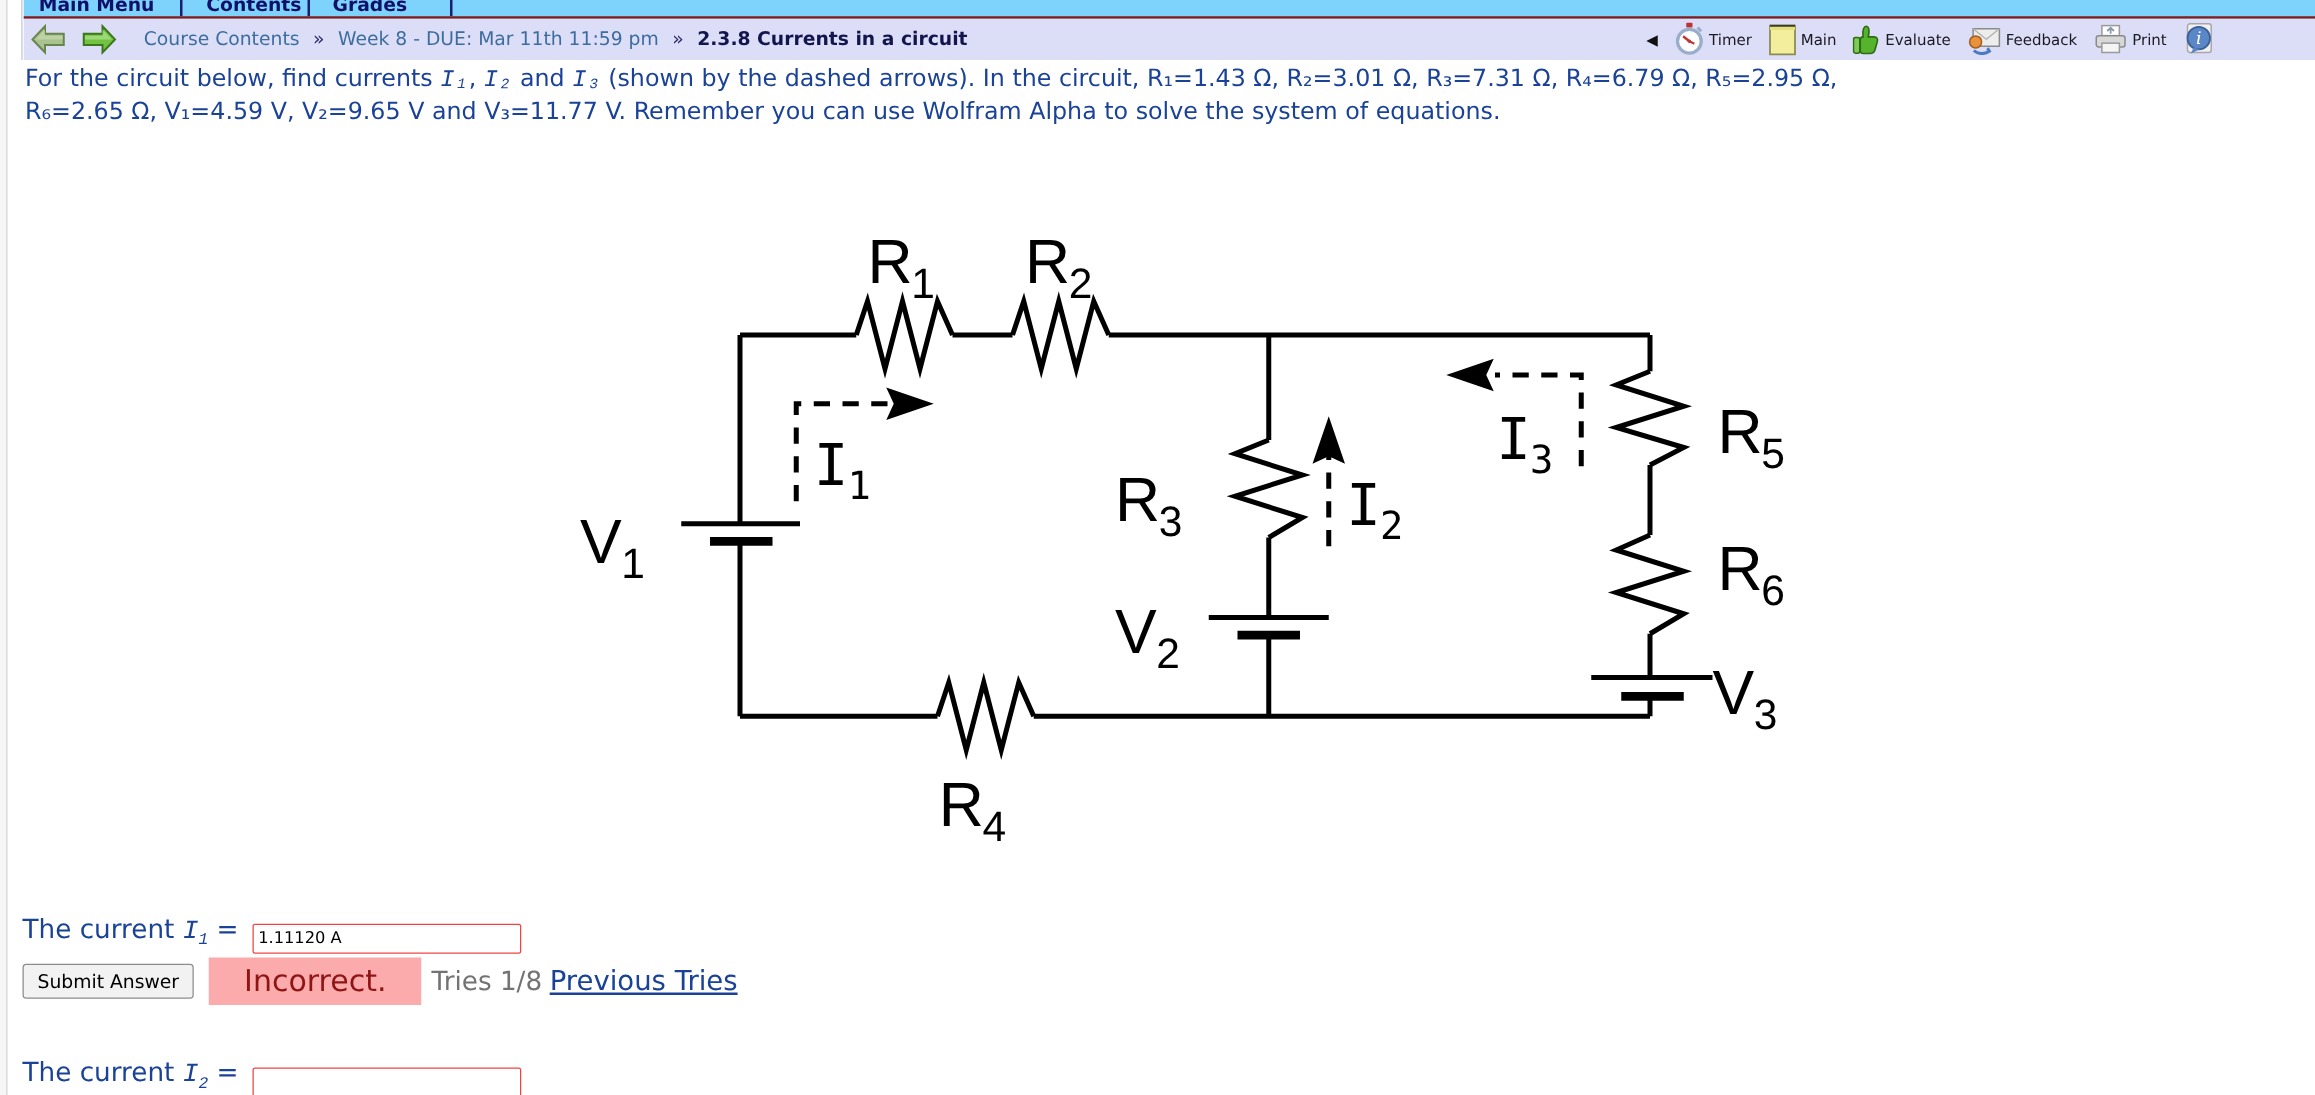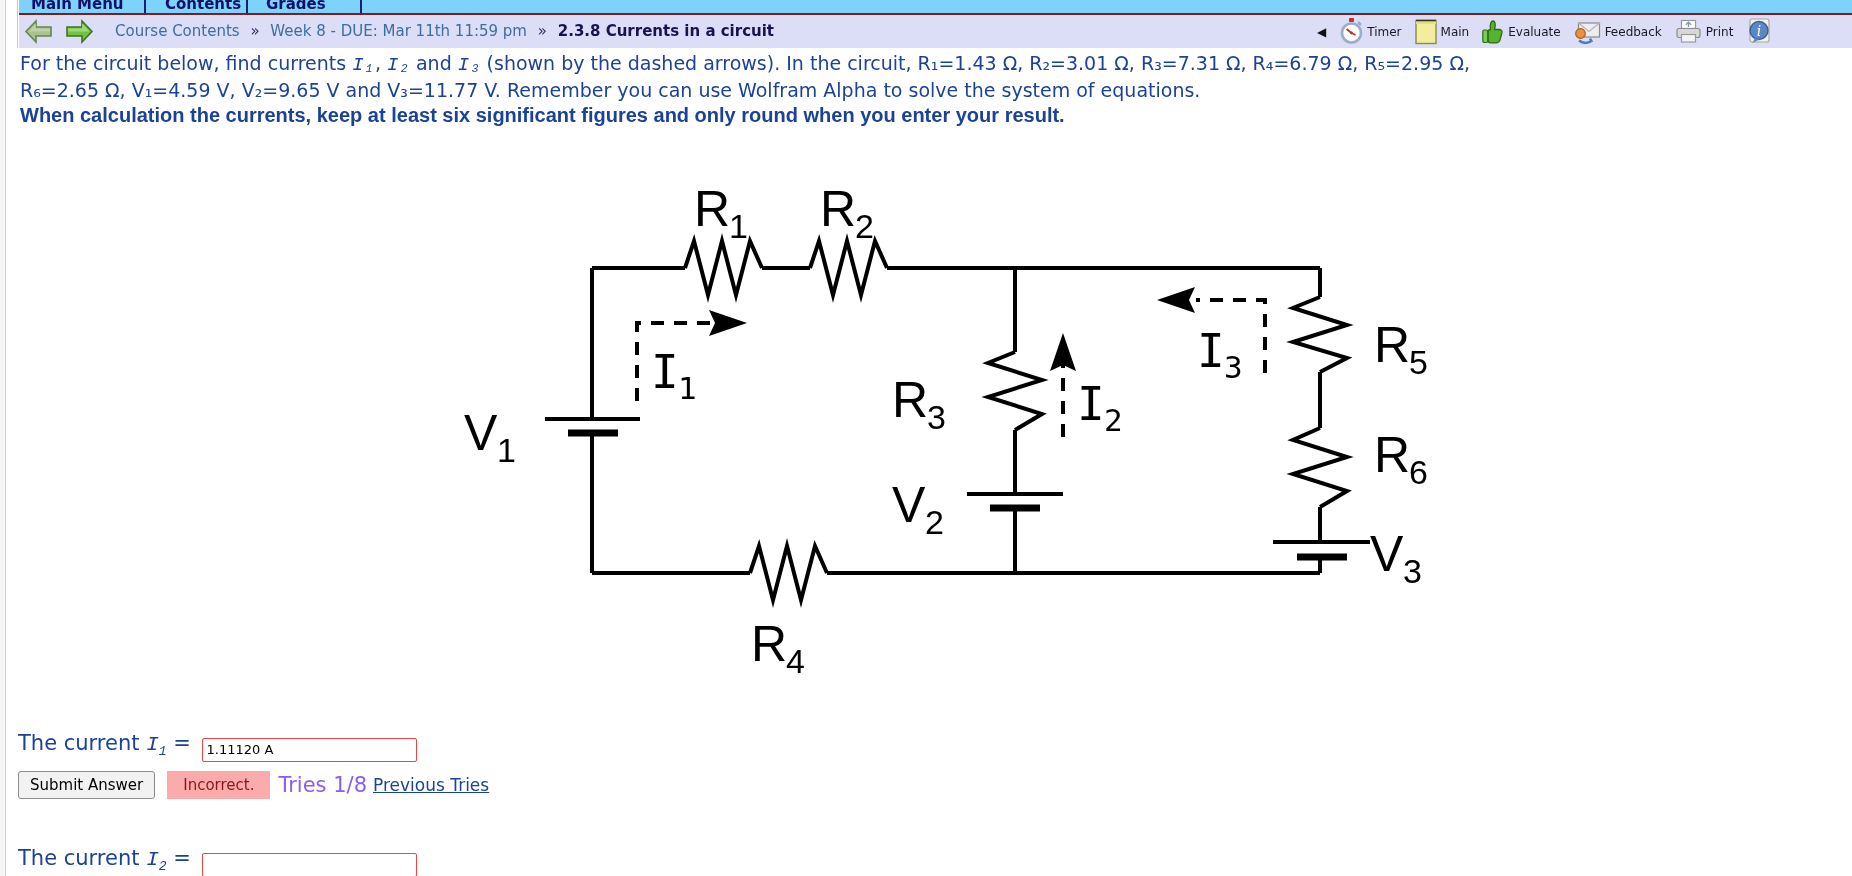--- a/index.html
+++ b/index.html
@@ -65,24 +65,24 @@
   .ans-input{
     width:205px;height:20px;border:1px solid #ef4444;border-radius:2px;background:#fff;
     font-family:"DejaVu Sans",sans-serif;font-size:13px;color:#000;padding:1px 4px;vertical-align:-4px;margin-left:4px;
   }
   .submit-row{position:absolute;left:18px;top:766px;height:38px;display:flex;align-items:center;}
   .submit-btn{
     font-family:"DejaVu Sans",sans-serif;font-size:15px;color:#000;background:#f2f2f2;
     border:1px solid #8c8c8c;border-radius:3px;padding:4px 11px;cursor:pointer;
   }
   .status-badge{
-    margin-left:12px;background:#fbabab;color:#8f1416;font-size:15px;padding:5px 16px;
-  }
-  .tries{margin-left:8px;font-size:21px;color:#8b5cf6;}
-  .prev-link{margin-left:6px;font-size:17px;color:#1a4296;text-decoration:underline;cursor:pointer;}
+    margin-left:12px;background:#fbabab;color:#8f1416;font-size:24px;padding:5px 28px;
+  }
+  .tries{margin-left:8px;font-size:21px;color:#737373;}
+  .prev-link{margin-left:6px;font-size:22px;color:#1a4296;text-decoration:underline;cursor:pointer;}
 </style>
 </head>
 <body>
 
 <div class="gutter"></div>
 <div class="gutter-line"></div>
 <div class="bars-left-line"></div>
 
 <div class="menubar">
   <span class="menutab" style="left:12px">Main Menu</span>
@@ -176,21 +176,20 @@
         <text x="13" y="17.5" font-size="14" font-style="italic" font-family="DejaVu Serif, serif" fill="#ffffff" text-anchor="middle">i</text>
       </svg>
 
     </span>
   </span>
 </div>
 
 <div class="problem">
   <div><span>For the circuit below, find currents </span><span class="math-i">I₁</span><span>, </span><span class="math-i">I₂</span><span> and </span><span class="math-i">I₃</span><span> (shown by the dashed arrows). In the circuit, R₁=1.43 Ω, R₂=3.01 Ω, R₃=7.31 Ω, R₄=6.79 Ω, R₅=2.95 Ω,</span></div>
   <div>R₆=2.65 Ω, V₁=4.59 V, V₂=9.65 V and V₃=11.77 V. Remember you can use Wolfram Alpha to solve the system of equations.</div>
-  <div class="bold-line">When calculation the currents, keep at least six significant figures and only round when you enter your result.</div>
 </div>
 
 <svg class="circuit" width="1080" height="540" viewBox="390 150 1080 540">
   <g stroke="#000" stroke-width="4" fill="none">
 
     <path d="M592 268 H685"></path>
     <polyline points="685,268 694,241 708,295 722,241 736,295 750,241 762,268"></polyline>
     <path d="M762 268 H810"></path>
     <polyline points="810,268 819,241 833,295 847,241 861,295 875,241 887,268"></polyline>
     <path d="M887 268 H1320"></path>

